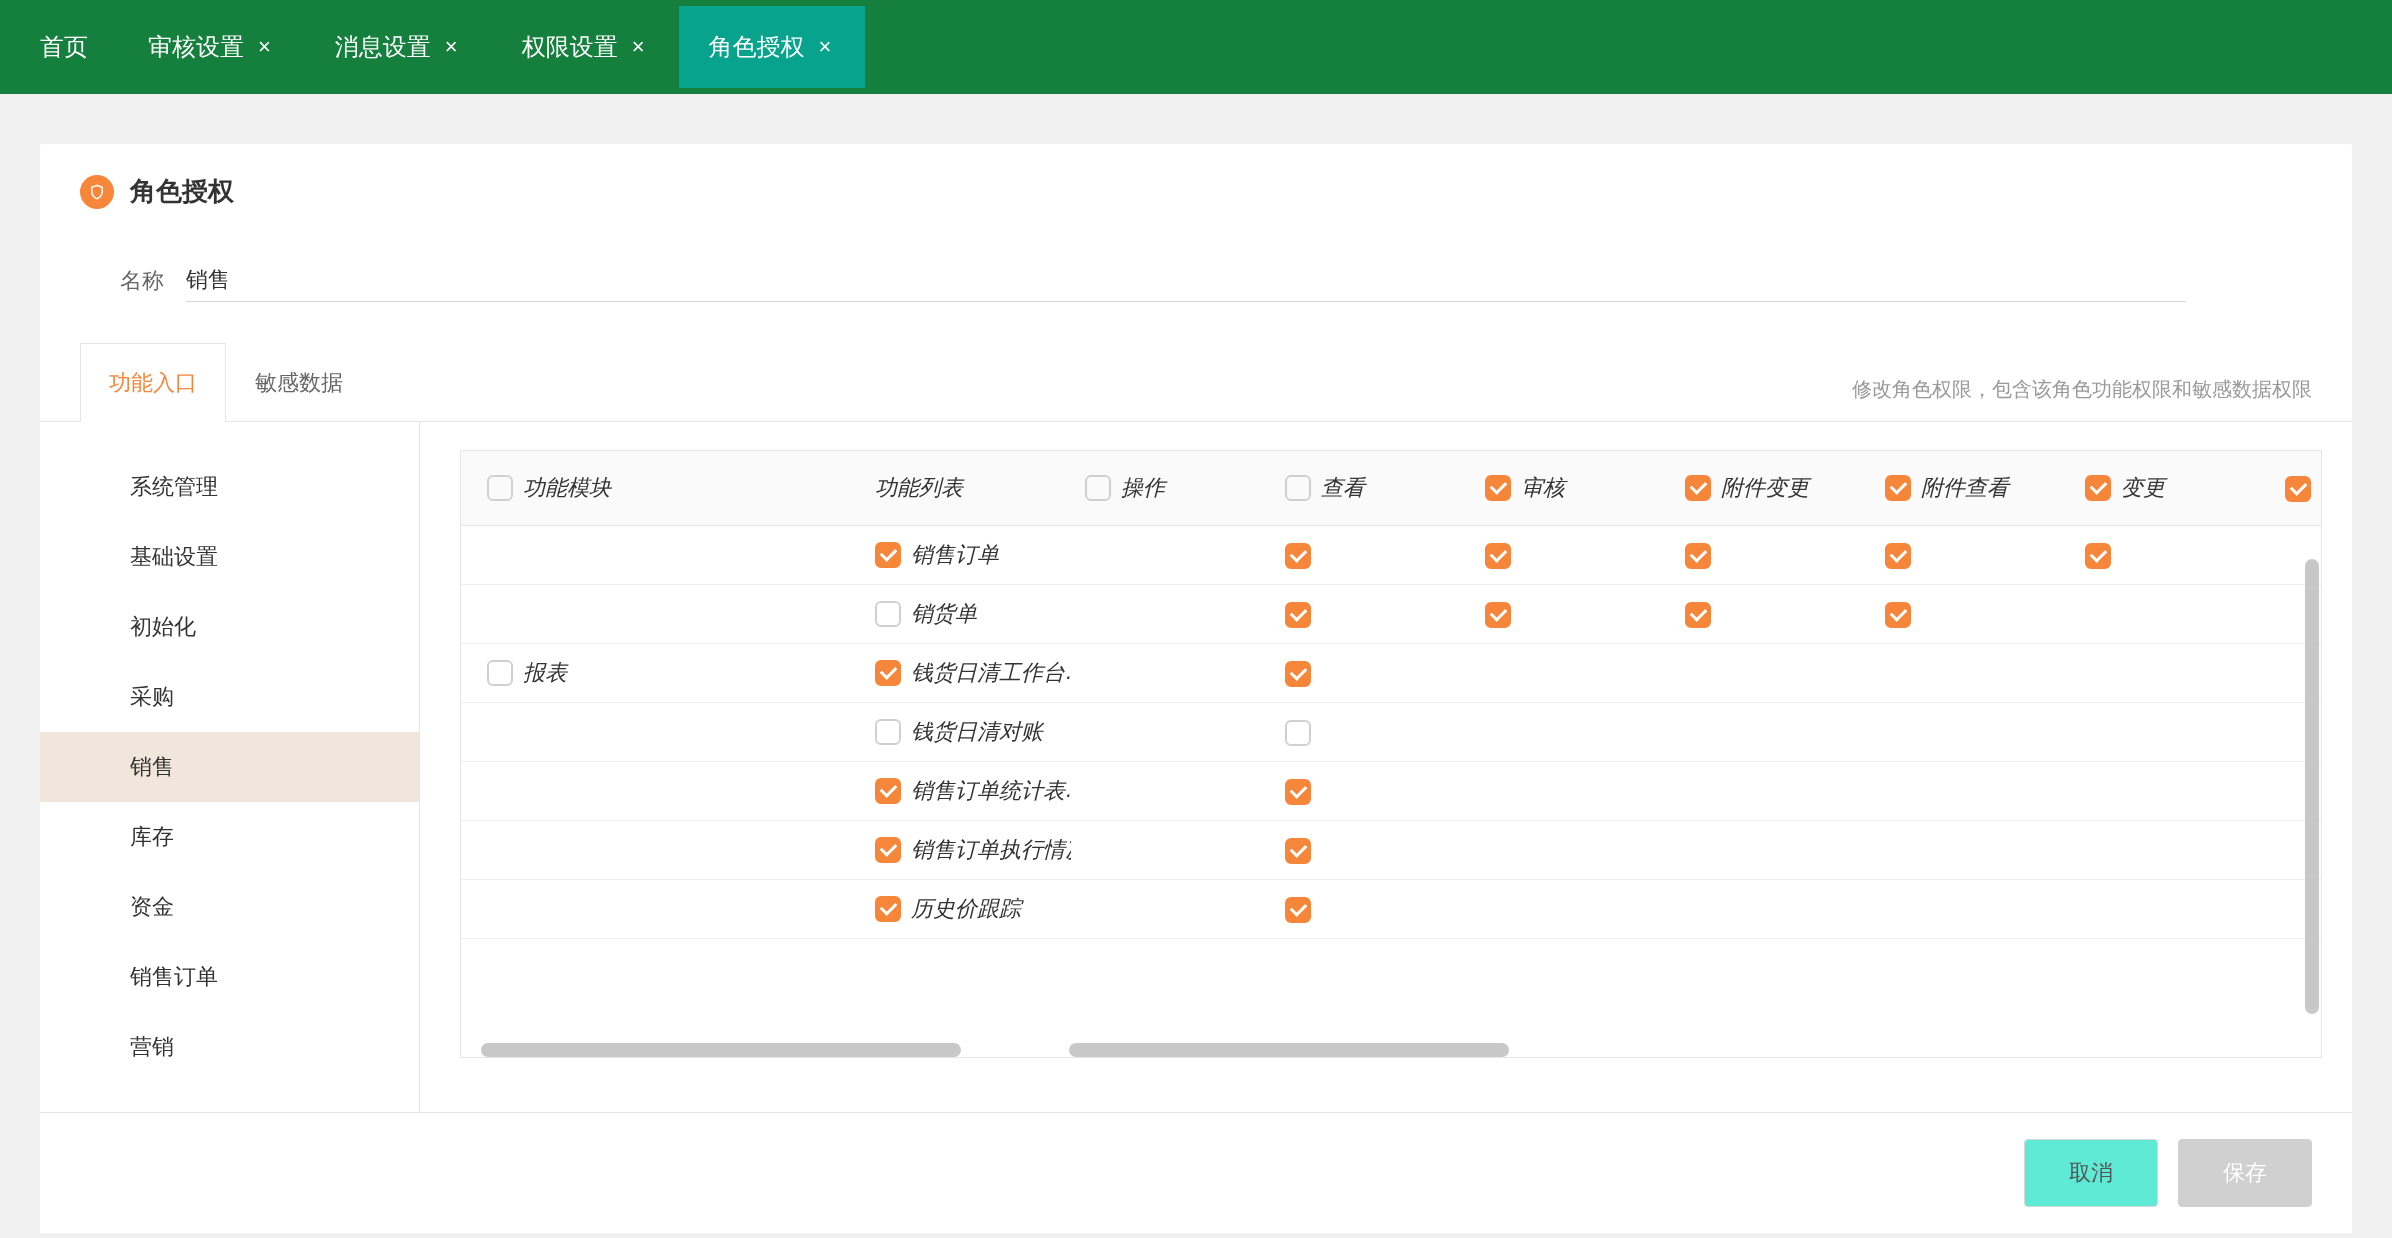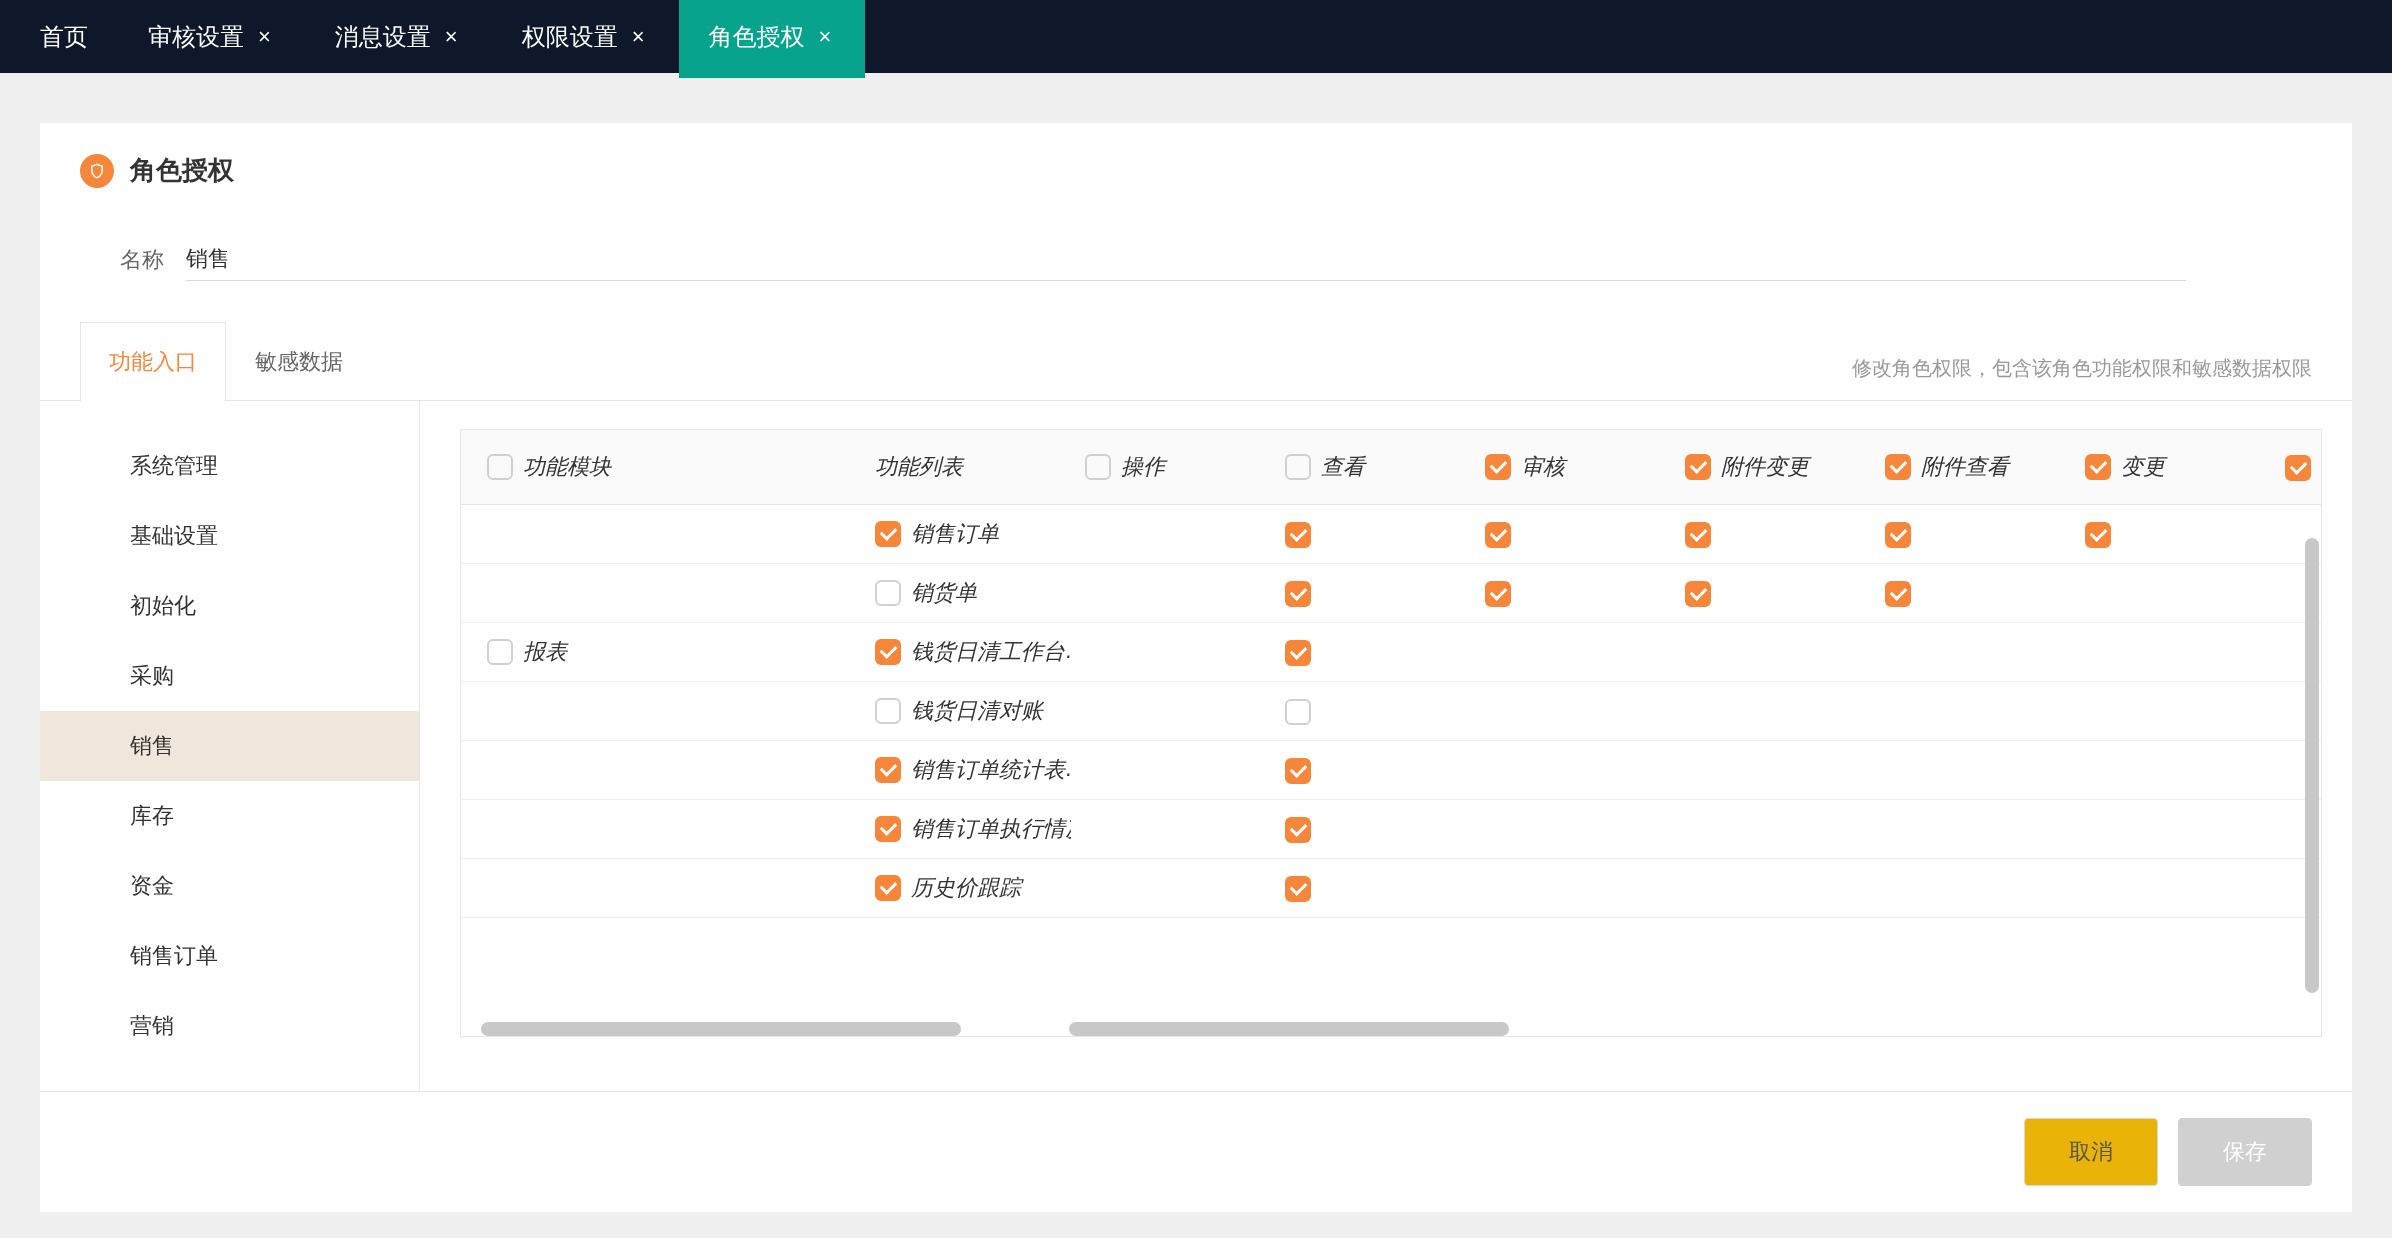--- a/index.html
+++ b/index.html
@@ -1,19 +1,19 @@
 <!DOCTYPE html>
 <html><head>
 <meta charset="utf-8">
 <style>
 * { margin: 0; padding: 0; box-sizing: border-box; font-family: "Microsoft YaHei", "PingFang SC", sans-serif; }
 body { background: #f0f0f0; overflow: hidden; }
 
 
-.top-nav { background: #0f172a; height: 73px; display: flex; align-items: center; padding: 15px 10px; }
+.top-nav { background: #15803d; height: 94px; display: flex; align-items: center; padding: 15px 10px; }
 .nav-tab { display: flex; align-items: center; gap: 10px; padding: 0 30px; height: 82px; color: white; font-size: 24px; cursor: pointer; }
 .nav-tab.active { background: #08a38d; }
 .nav-close { font-size: 22px; cursor: pointer; padding: 0 4px; }
 
 
 .content-wrap { padding: 50px 40px 0 40px; }
 .card { background: #fff; border-radius: 2px; padding: 30px 0 0 0; }
 
 
 .title-row { display: flex; align-items: center; gap: 16px; padding: 0 40px 30px 40px; }
@@ -61,21 +61,21 @@
 .cbox.checked::after { content: ""; width: 12px; height: 7px; border-left: 3px solid #fff; border-bottom: 3px solid #fff; transform: rotate(-45deg); position: relative; top: -2px; }
 
 
 .hscroll-track { position: absolute; bottom: 0; height: 14px; background: transparent; left: 0; right: 0; }
 .hscroll-thumb { position: absolute; height: 14px; background: #c8c8c8; border-radius: 7px; }
 .vscroll-track { position: absolute; top: 0; right: 2px; width: 14px; bottom: 0; }
 .vscroll-thumb { position: absolute; width: 14px; background: #c8c8c8; border-radius: 7px; top: 108px; height: 455px; }
 
 
 .footer { background: #fff; border-top: 1px solid #e6e6e6; padding: 26px 40px; display: flex; justify-content: flex-end; gap: 20px; margin-top: 0; }
-.btn { font-size: 22px; padding: 18px 44px; border-radius: 4px; cursor: pointer; border: 1px solid #d8d8d8; background: #eab308; color: #555; }
+.btn { font-size: 22px; padding: 18px 44px; border-radius: 4px; cursor: pointer; border: 1px solid #d8d8d8; background: #5eead4; color: #555; }
 .btn.primary { background: #d0d0d0; color: #fff; border-color: #d0d0d0; }
 </style>
 </head>
 <body>
 
 <div class="top-nav">
     <div class="nav-tab">
       <span>首页</span>
     </div>
     <div class="nav-tab">

